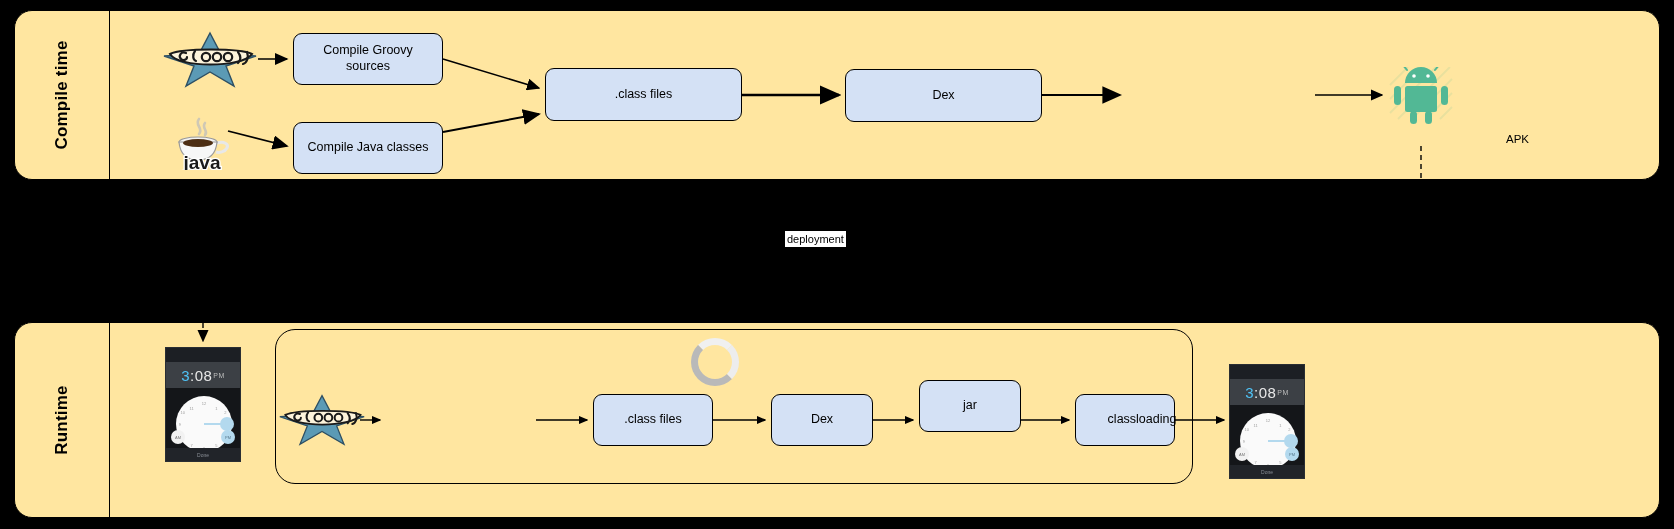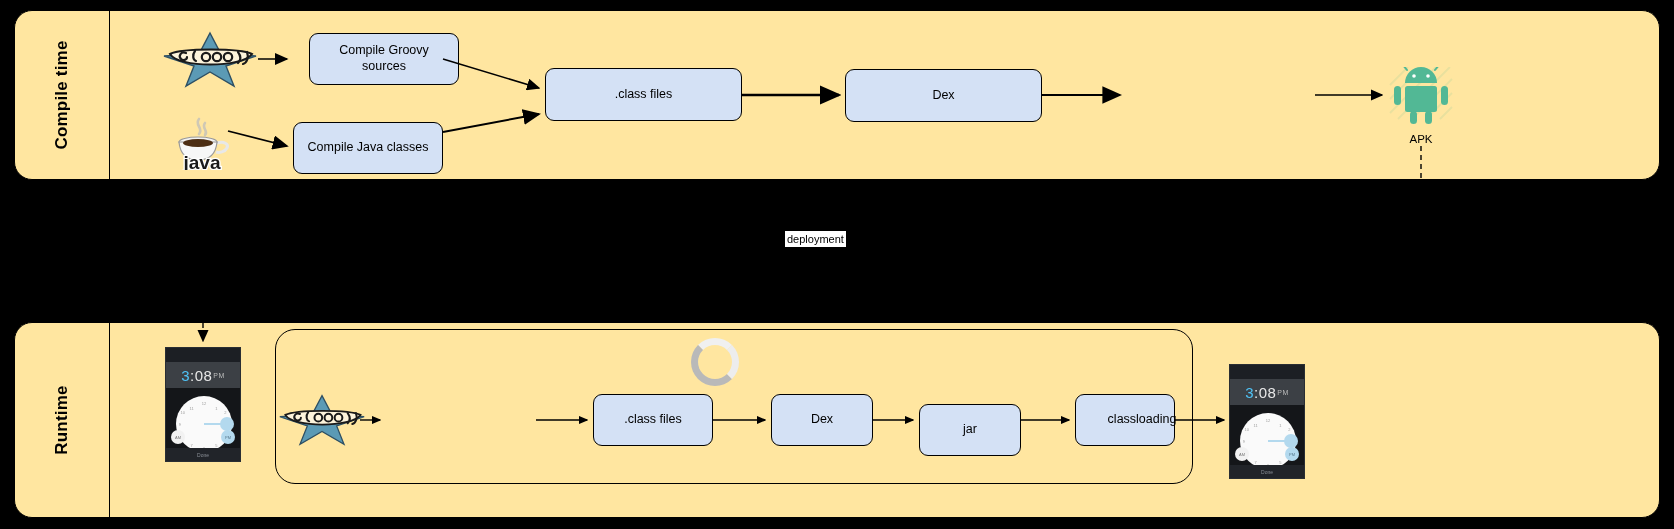--- a/index.html
+++ b/index.html
@@ -205,21 +205,21 @@
     <svg viewBox="0 0 64 55" width="64" height="55">
       <path d="M27,4 c-5,6 5,9 0,15 M33,8 c-4,5 4,8 0,12" fill="none" stroke="#cfc8b5" stroke-width="2.6" stroke-linecap="round"></path>
       <path d="M45,28 c7,-2 12,1 10,5 c-2,4 -8,5 -11,4" fill="none" stroke="#e8e8e8" stroke-width="3"></path>
       <ellipse cx="26" cy="27" rx="19" ry="5" fill="#f2f2f2" stroke="#9a9a9a" stroke-width="1.2"></ellipse>
       <path d="M7,27 c1,11 6,18 19,18 c13,0 18,-7 19,-18 Z" fill="#f7f7f7" stroke="#9a9a9a" stroke-width="1.2"></path>
       <ellipse cx="26" cy="28" rx="15" ry="4" fill="#4d2e14"></ellipse>
       <text x="30" y="54" font-family="Liberation Sans, sans-serif" font-size="19" font-weight="bold" fill="#1a1a1a" stroke="#ffffff" stroke-width="2.6" paint-order="stroke" text-anchor="middle">java</text>
     </svg>
   </div>
 
-  <div class="node" style="left:293px; top:33px; width:150px; height:52px;margin-left:16px;">
+  <div class="node" style="left:293px; top:33px; width:150px; height:52px;">
     <span>Compile Groovy sources</span>
   </div>
   <div class="node" style="left:293px; top:122px; width:150px; height:52px;">
     <span>Compile Java classes</span>
   </div>
   <div class="node" style="left:545px; top:68px; width:197px; height:53px;">
     <span>.class files</span>
   </div>
   <div class="node" style="left:845px; top:69px; width:197px; height:53px;">
     <span>Dex</span>
@@ -241,21 +241,21 @@
       <circle cx="40" cy="9" r="1.8" fill="#ffffff"></circle>
       <line x1="19" y1="3" x2="15" y2="-2" stroke="#52b895" stroke-width="2" stroke-linecap="round"></line>
       <line x1="47" y1="3" x2="51" y2="-2" stroke="#52b895" stroke-width="2" stroke-linecap="round"></line>
       <rect x="17" y="19" width="32" height="26" rx="2.5" fill="#52b895"></rect>
       <rect x="6" y="19" width="7" height="19" rx="3.5" fill="#52b895"></rect>
       <rect x="53" y="19" width="7" height="19" rx="3.5" fill="#52b895"></rect>
       <rect x="22" y="44" width="7" height="13" rx="3.5" fill="#52b895"></rect>
       <rect x="37" y="44" width="7" height="13" rx="3.5" fill="#52b895"></rect>
     </svg>
   </div>
-  <div class="apk-label" style="left:1391px; top:133px;">APK</div>
+  <div class="apk-label" style="left:1469px; top:133px;text-align:right;">APK</div>
 
   <div class="deployment-label" style="left:785px; top:231px;">deployment</div>
 
   <div class="lane" style="left:14px; top:322px; width:1646px; height:196px;">
     <div class="lane-header">
       <span class="lane-title">Runtime</span>
     </div>
   </div>
 
   <div class="inner-box" style="left:275px; top:329px; width:918px; height:155px;"></div>
@@ -308,21 +308,21 @@
   </div>
 
   <div class="spinner" style="left:691px; top:338px; width:48px; height:48px;"></div>
 
   <div class="node" style="left:593px; top:394px; width:120px; height:52px;">
     <span>.class files</span>
   </div>
   <div class="node" style="left:771px; top:394px; width:102px; height:52px;">
     <span>Dex</span>
   </div>
-  <div class="node" style="left:919px; top:404px; width:102px; height:52px;">
+  <div class="node" style="left:919px; top:380px; width:102px; height:52px;">
     <span>jar</span>
   </div>
   <div class="node" style="left:1075px; top:394px; width:100px; height:52px;padding-left:40px;">
     <span>classloading</span>
   </div>
 
   <div class="phone" style="left:1229px; top:364px; width:76px; height:115px; display:flex; flex-direction:column;">
     <div class="phone-status"></div>
     <div class="phone-timebar" style="height:26px;">
       <span class="hh">3</span>

